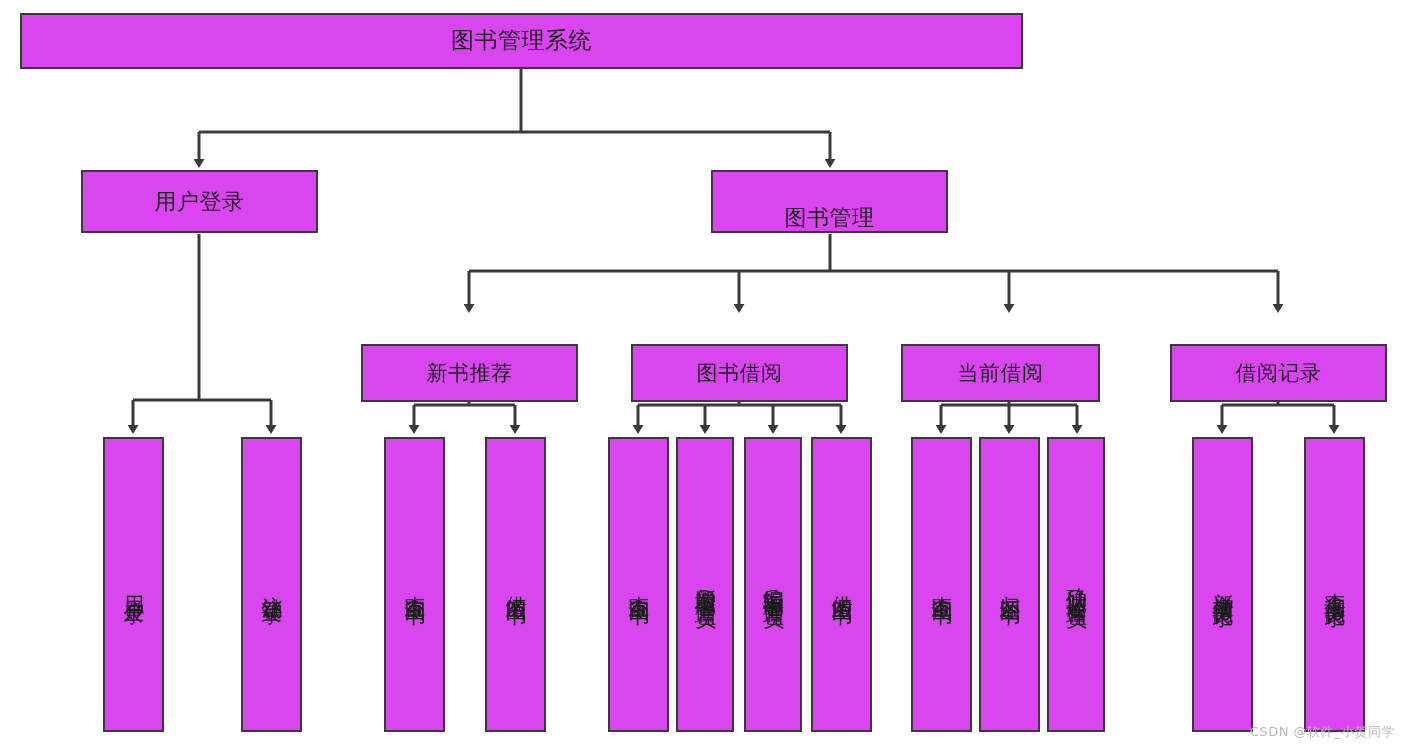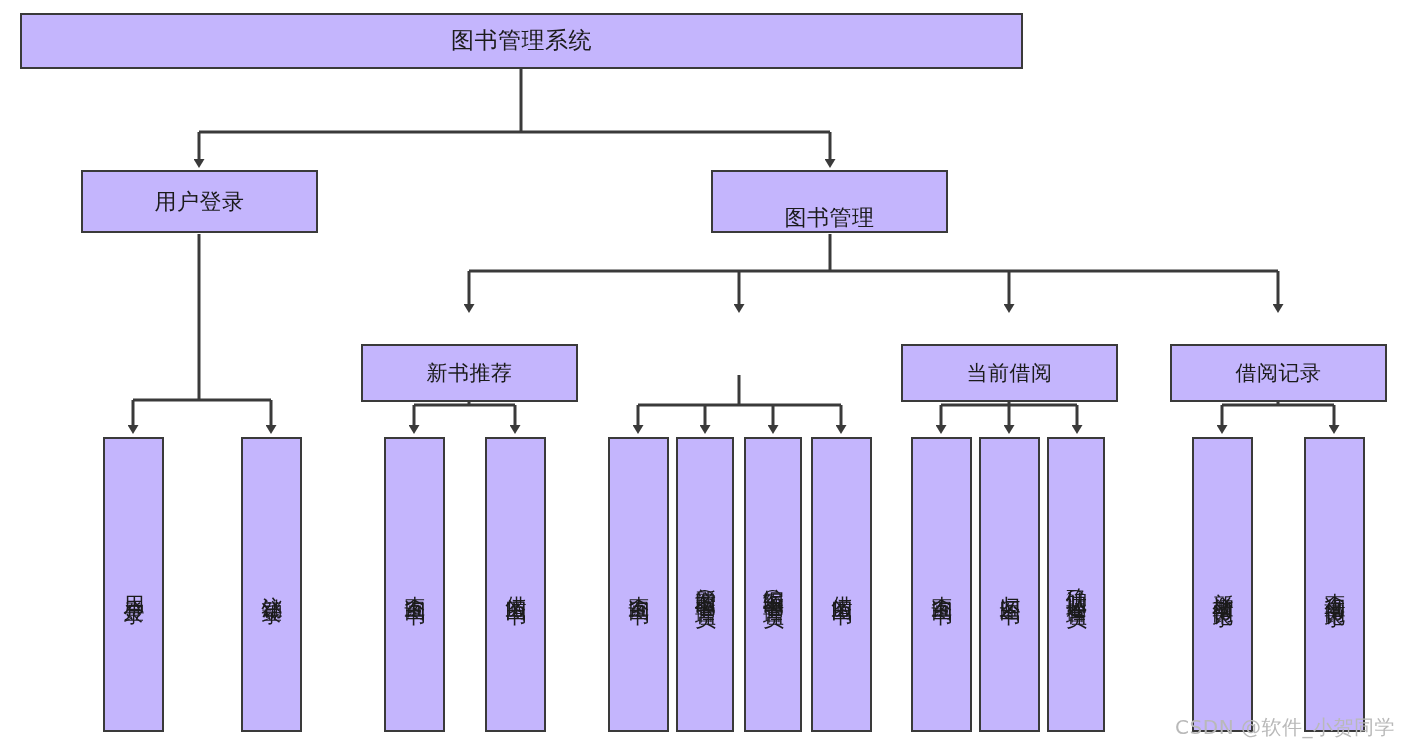--- a/index.html
+++ b/index.html
@@ -22,21 +22,21 @@
     position: absolute;
     left: 0;
     top: 0;
     width: 1405px;
     height: 747px;
     pointer-events: none;
   }
   .node {
     position: absolute;
     box-sizing: border-box;
-    background: #c4b5fd;
+    background: #d946ef;
     border: 2px solid #3a3a3a;
     display: flex;
     align-items: center;
     justify-content: center;
     text-align: center;
     color: #1b1b1b;
     z-index: 2;
   }
   .node.root {
     font-size: 23px;
@@ -59,21 +59,21 @@
     writing-mode: vertical-rl;
     text-orientation: upright;
     letter-spacing: 3px;
     line-height: 1.0;
     white-space: nowrap;
   }
   .watermark {
     position: absolute;
     right: 10px;
     bottom: 6px;
-    font-size: 20px;
+    font-size: 13px;
     color: #b9b9b9;
     letter-spacing: 0.5px;
     z-index: 5;
     white-space: nowrap;
   }
 </style>
 </head>
 <body>
 
 <div id="canvas">
@@ -135,21 +135,24 @@
   <div class="node lvl1" style="left:81px; top:170px; width:237px; height:63px;">
     <span class="label">用户登录</span>
   </div>
   <div class="node lvl1" style="left:711px; top:170px; width:237px; height:63px;align-items:flex-end;">
     <span class="label">图书管理</span>
   </div>
 
   <div class="node lvl2" style="left:361px; top:316px; width:217px; height:58px;">
     <span class="label">新书推荐</span>
   </div>
-  <div class="node lvl2" style="left:901px; top:316px; width:217px; height:58px;">
+  <div class="node lvl2" style="left:631px; top:316px; width:217px; height:58px;">
+    <span class="label">图书借阅</span>
+  </div>
+  <div class="node lvl2" style="left:901px; top:316px; width:199px; height:58px;">
     <span class="label">当前借阅</span>
   </div>
   <div class="node lvl2" style="left:1170px; top:316px; width:217px; height:58px;align-items:center;">
     <span class="label">借阅记录</span>
   </div>
 
   <div class="node leaf" style="left:103px; top:437px; width:61px; height:295px;">
     <span class="label">用户登录</span>
   </div>
   <div class="node leaf" style="left:241px; top:437px; width:61px; height:295px;">

